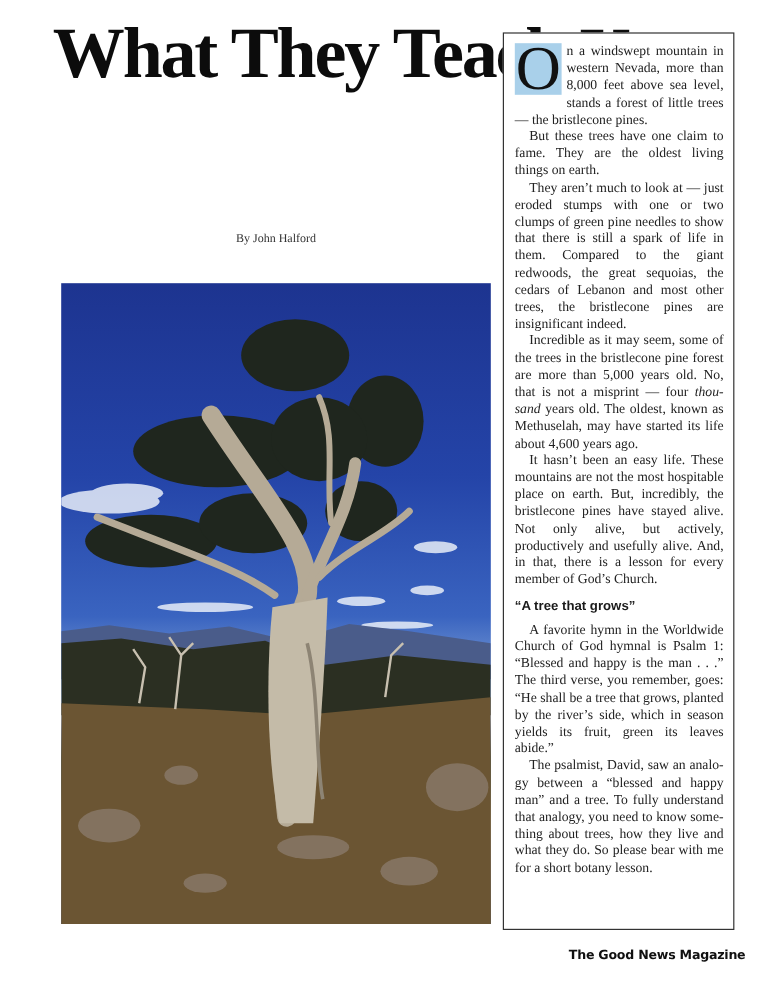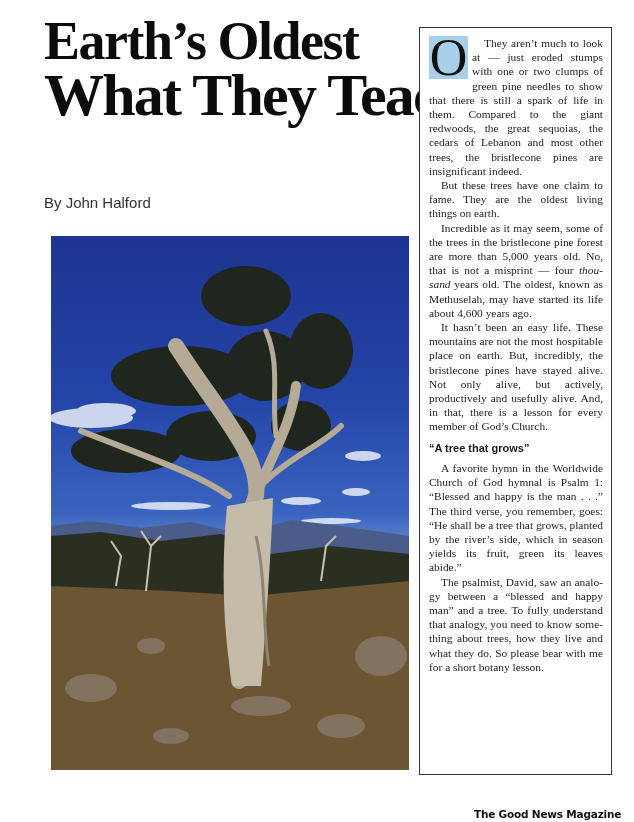--- a/index.html
+++ b/index.html
@@ -4,42 +4,41 @@
   <style>
     html, body { margin: 0; padding: 0; background: #ffffff; }
     body { width: 634px; height: 822px; position: relative; overflow: hidden; font-family: "Liberation Serif", serif; color: #1c1c1c; }
 
     .headline { position: absolute; left: 44px; top: 14px; width: 372px; font-family: "Liberation Serif", serif; font-weight: bold; color: #0c0c0c; letter-spacing: -1.5px; }
     .headline .l { display: block; white-space: nowrap; line-height: 1; }
     .headline .l1 { font-size: 54px; height: 51px; }
     .headline .l2 { font-size: 54px; height: 53px; }
     .headline .l3 { font-size: 60px; letter-spacing: -1.8px; }
 
-    .byline { position: absolute; left: 44px; top: 194px; width: 372px; font-family: Liberation Sans, sans-serif; font-size: 15px; color: #333; }
+    .byline { position: absolute; left: 44px; top: 194px; width: 372px; text-align: center; font-family: Liberation Serif, serif; font-size: 10px; color: #333; }
 
     .photo { position: absolute; left: 51px; top: 236px; width: 358px; height: 534px; overflow: hidden;
       background: linear-gradient(180deg, #1d3490 0%, #2444a8 30%, #3a64c0 52%, #7c9fd6 62%, #a9bde0 67%, #5d6f92 70%, #2e3326 74%, #3d3a24 78%, #6a5534 84%, #5a4a38 90%, #3a322a 100%); }
     .photo svg { position: absolute; left: 0; top: 0; }
 
     .article { position: absolute; left: 419px; top: 27px; width: 193px; height: 748px; box-sizing: border-box; border: 1.5px solid #333; border-right-width: 1px; background: #fff; padding: 8px 8px 0 9px; }
     .article .body { font-size: 11.4px; line-height: 14.2px; text-align: justify; color: #222; hyphens: manual; }
     .article p { margin: 0; text-indent: 12px; }
     .article p.first { text-indent: 0; }
     .dropcap { float: left; width: 39px; height: 43px; margin: 0 4px 0 0; background: #a9d0ea; position: relative; }
     .dropcap span { position: absolute; left: 0; top: -6px; width: 39px; text-align: center; font-size: 52px; line-height: 56px; color: #111; font-family: "Liberation Serif", serif; }
     .subhead { font-family: "Liberation Sans", sans-serif; font-weight: bold; font-size: 11px; margin: 7px 0 6px 0; color: #1a1a1a; }
     em { font-style: italic; }
 
-    .footer { position: absolute; left: 474px; top: 808px; font-family: "DejaVu Sans", sans-serif; font-weight: bold; font-size: 10.5px; color: #111; letter-spacing: -0.2px; }
+    .footer { position: absolute; left: 474px; top: 790px; font-family: "DejaVu Sans", sans-serif; font-weight: bold; font-size: 10.5px; color: #111; letter-spacing: -0.2px; }
   </style>
 </head>
 <body>
 
 <div class="headline">
-  <span class="l l1">Earth’s Oldest</span>
   <span class="l l3">What They Teach Us</span>
 </div>
 
 <div class="byline">By John Halford</div>
 
 <div class="photo">
   <svg width="358" height="534" viewBox="0 0 358 534">
 
     <g fill="#e8eef8" opacity="0.85">
       <ellipse cx="40" cy="182" rx="42" ry="10"></ellipse>
@@ -90,22 +89,23 @@
     <path d="M176 270 C170 330 172 400 182 450 L210 450 C214 400 220 320 222 262 Z" fill="#c4bba8"></path>
     <path d="M205 300 C215 340 212 400 218 430" stroke="#8d8474" stroke-width="3" fill="none"></path>
   </svg>
 </div>
 
 <div class="article">
   <div class="body">
     <div class="dropcap">
         <span>O</span>
       </div>
+    <p class="first">n a windswept mountain in western Nevada, more than 8,000 feet above sea level, stands a forest of little trees — the bristlecone pines.</p>
+    <p>But these trees have one claim to fame. They are the oldest living things on earth.</p>
     <p>They aren’t much to look at — just eroded stumps with one or two clumps of green pine needles to show that there is still a spark of life in them. Compared to the giant redwoods, the great se­quoias, the cedars of Lebanon and most other trees, the bristlecone pines are insignificant indeed.</p>
-    <p>But these trees have one claim to fame. They are the oldest living things on earth.</p>
     <p><span>Incredible as it may seem, some of the trees in the bristlecone pine forest are more than 5,000 years old. No, that is not a misprint — four </span><em>thou­sand</em><span> years old. The oldest, known as Methuselah, may have started its life about 4,600 years ago.</span></p>
     <p>It hasn’t been an easy life. These mountains are not the most hospit­able place on earth. But, incredibly, the bristlecone pines have stayed alive. Not only alive, but actively, productively and usefully alive. And, in that, there is a lesson for every member of God’s Church.</p>
     <div class="subhead">“A tree that grows”</div>
     <p>A favorite hymn in the Worldwide Church of God hymnal is Psalm 1: “Blessed and happy is the man . . .” The third verse, you remember, goes: “He shall be a tree that grows, planted by the river’s side, which in season yields its fruit, green its leaves abide.”</p>
     <p>The psalmist, David, saw an analo­gy between a “blessed and happy man” and a tree. To fully understand that analogy, you need to know some­thing about trees, how they live and what they do. So please bear with me for a short botany lesson.</p>
 
   </div>
 </div>
 
 <div class="footer">The Good News Magazine</div>

